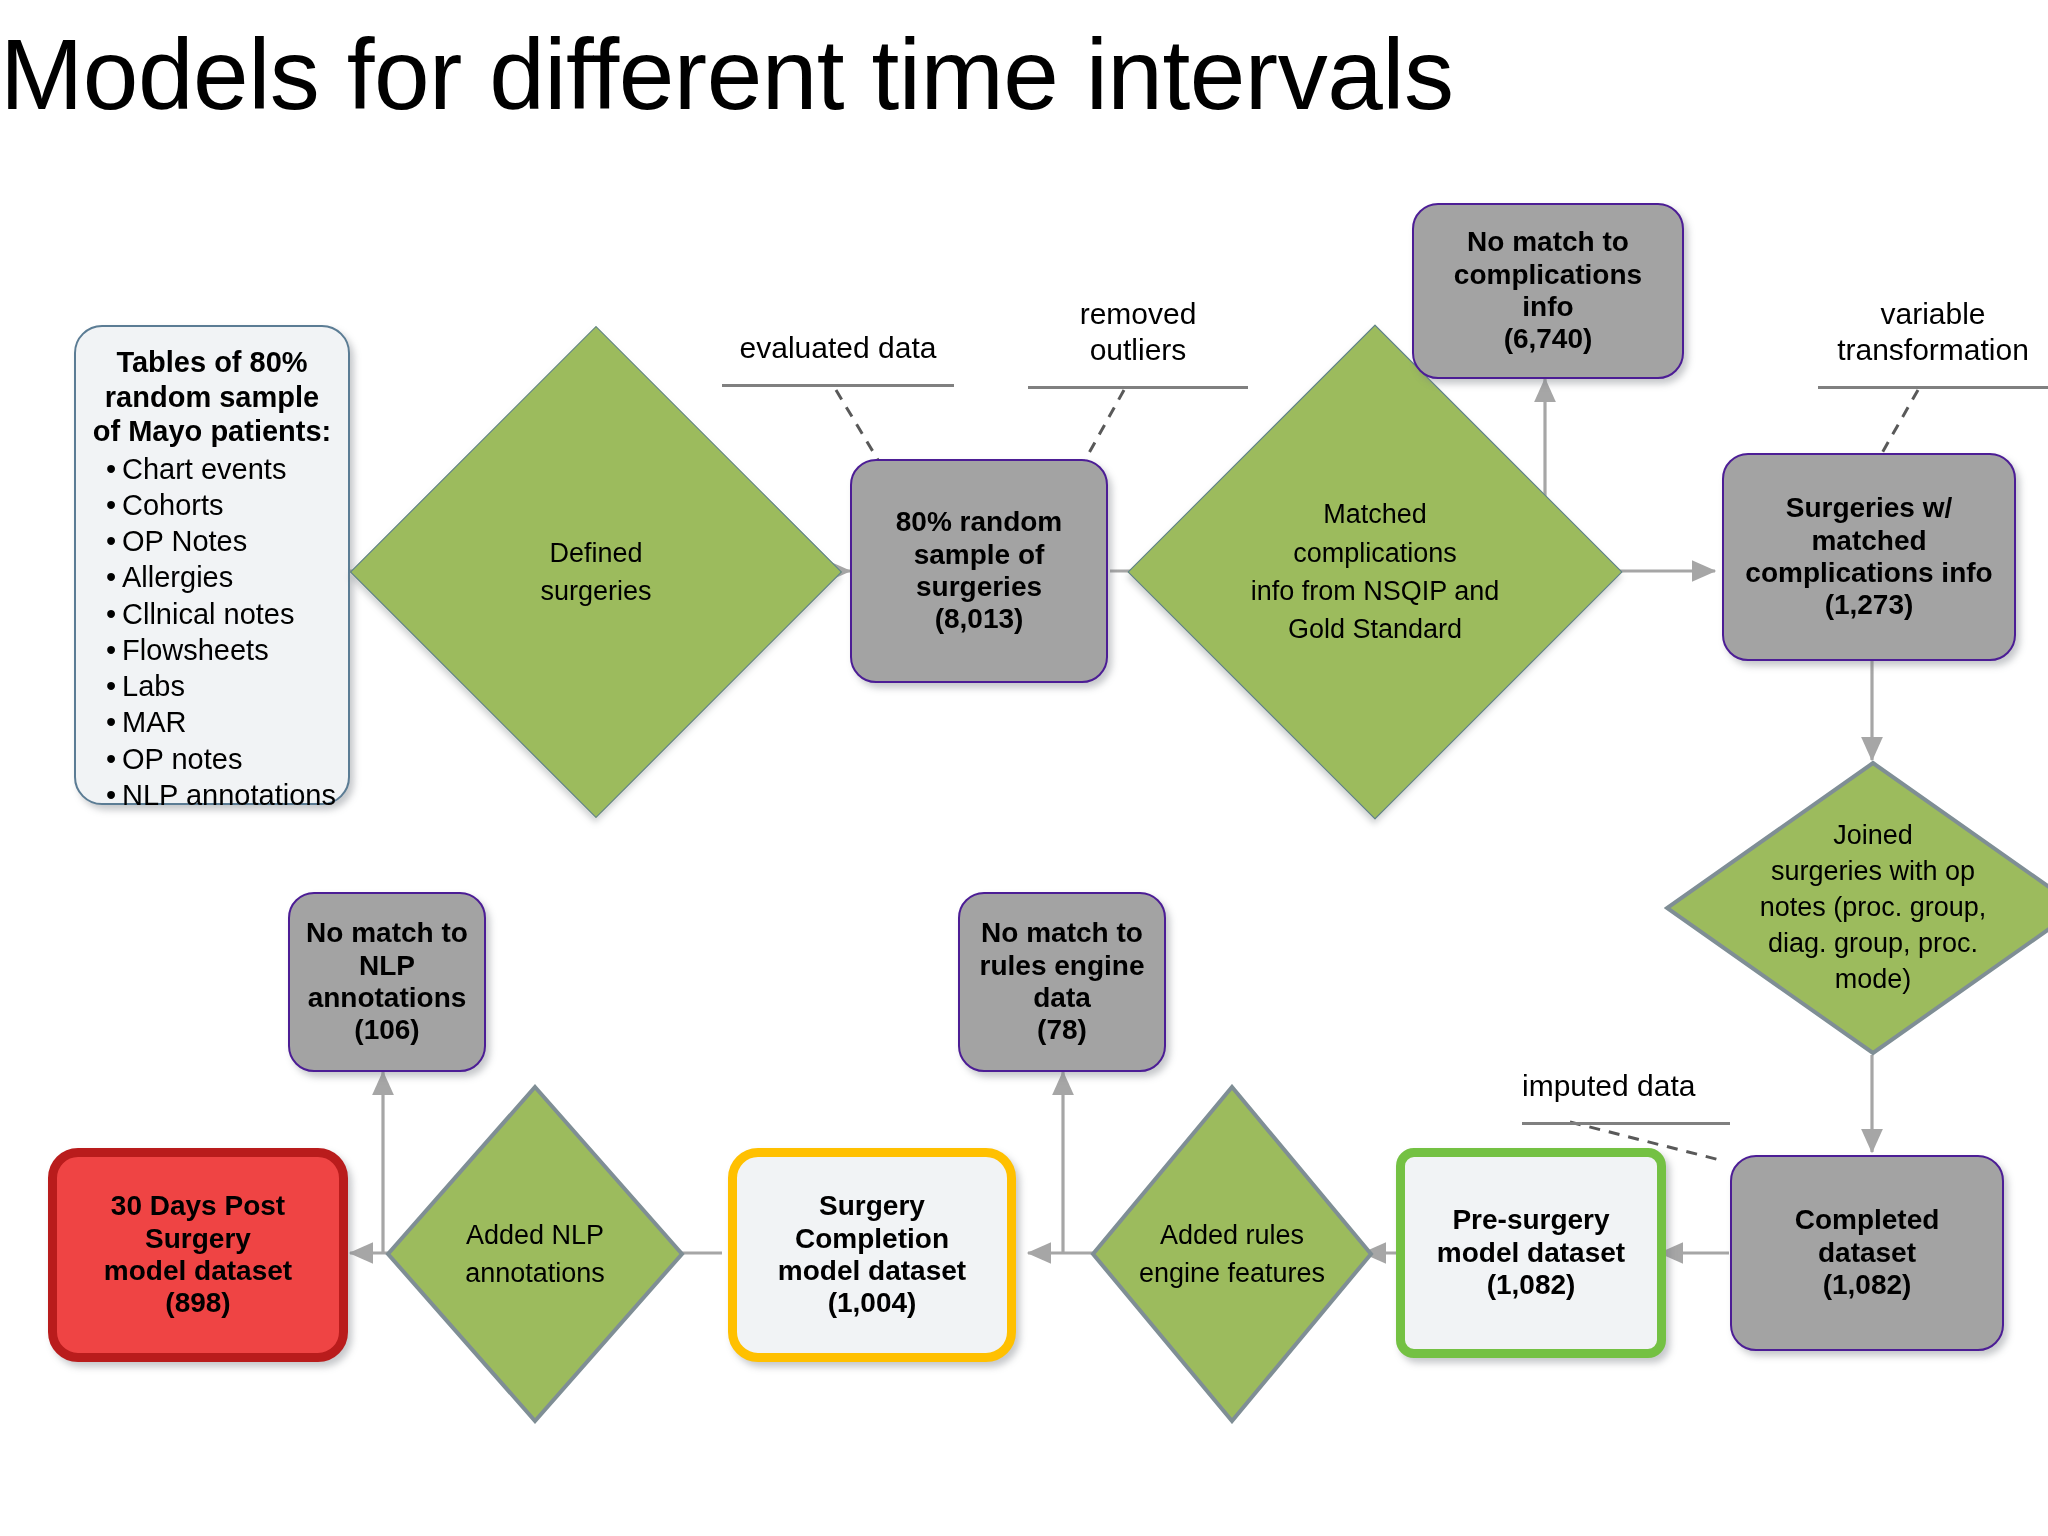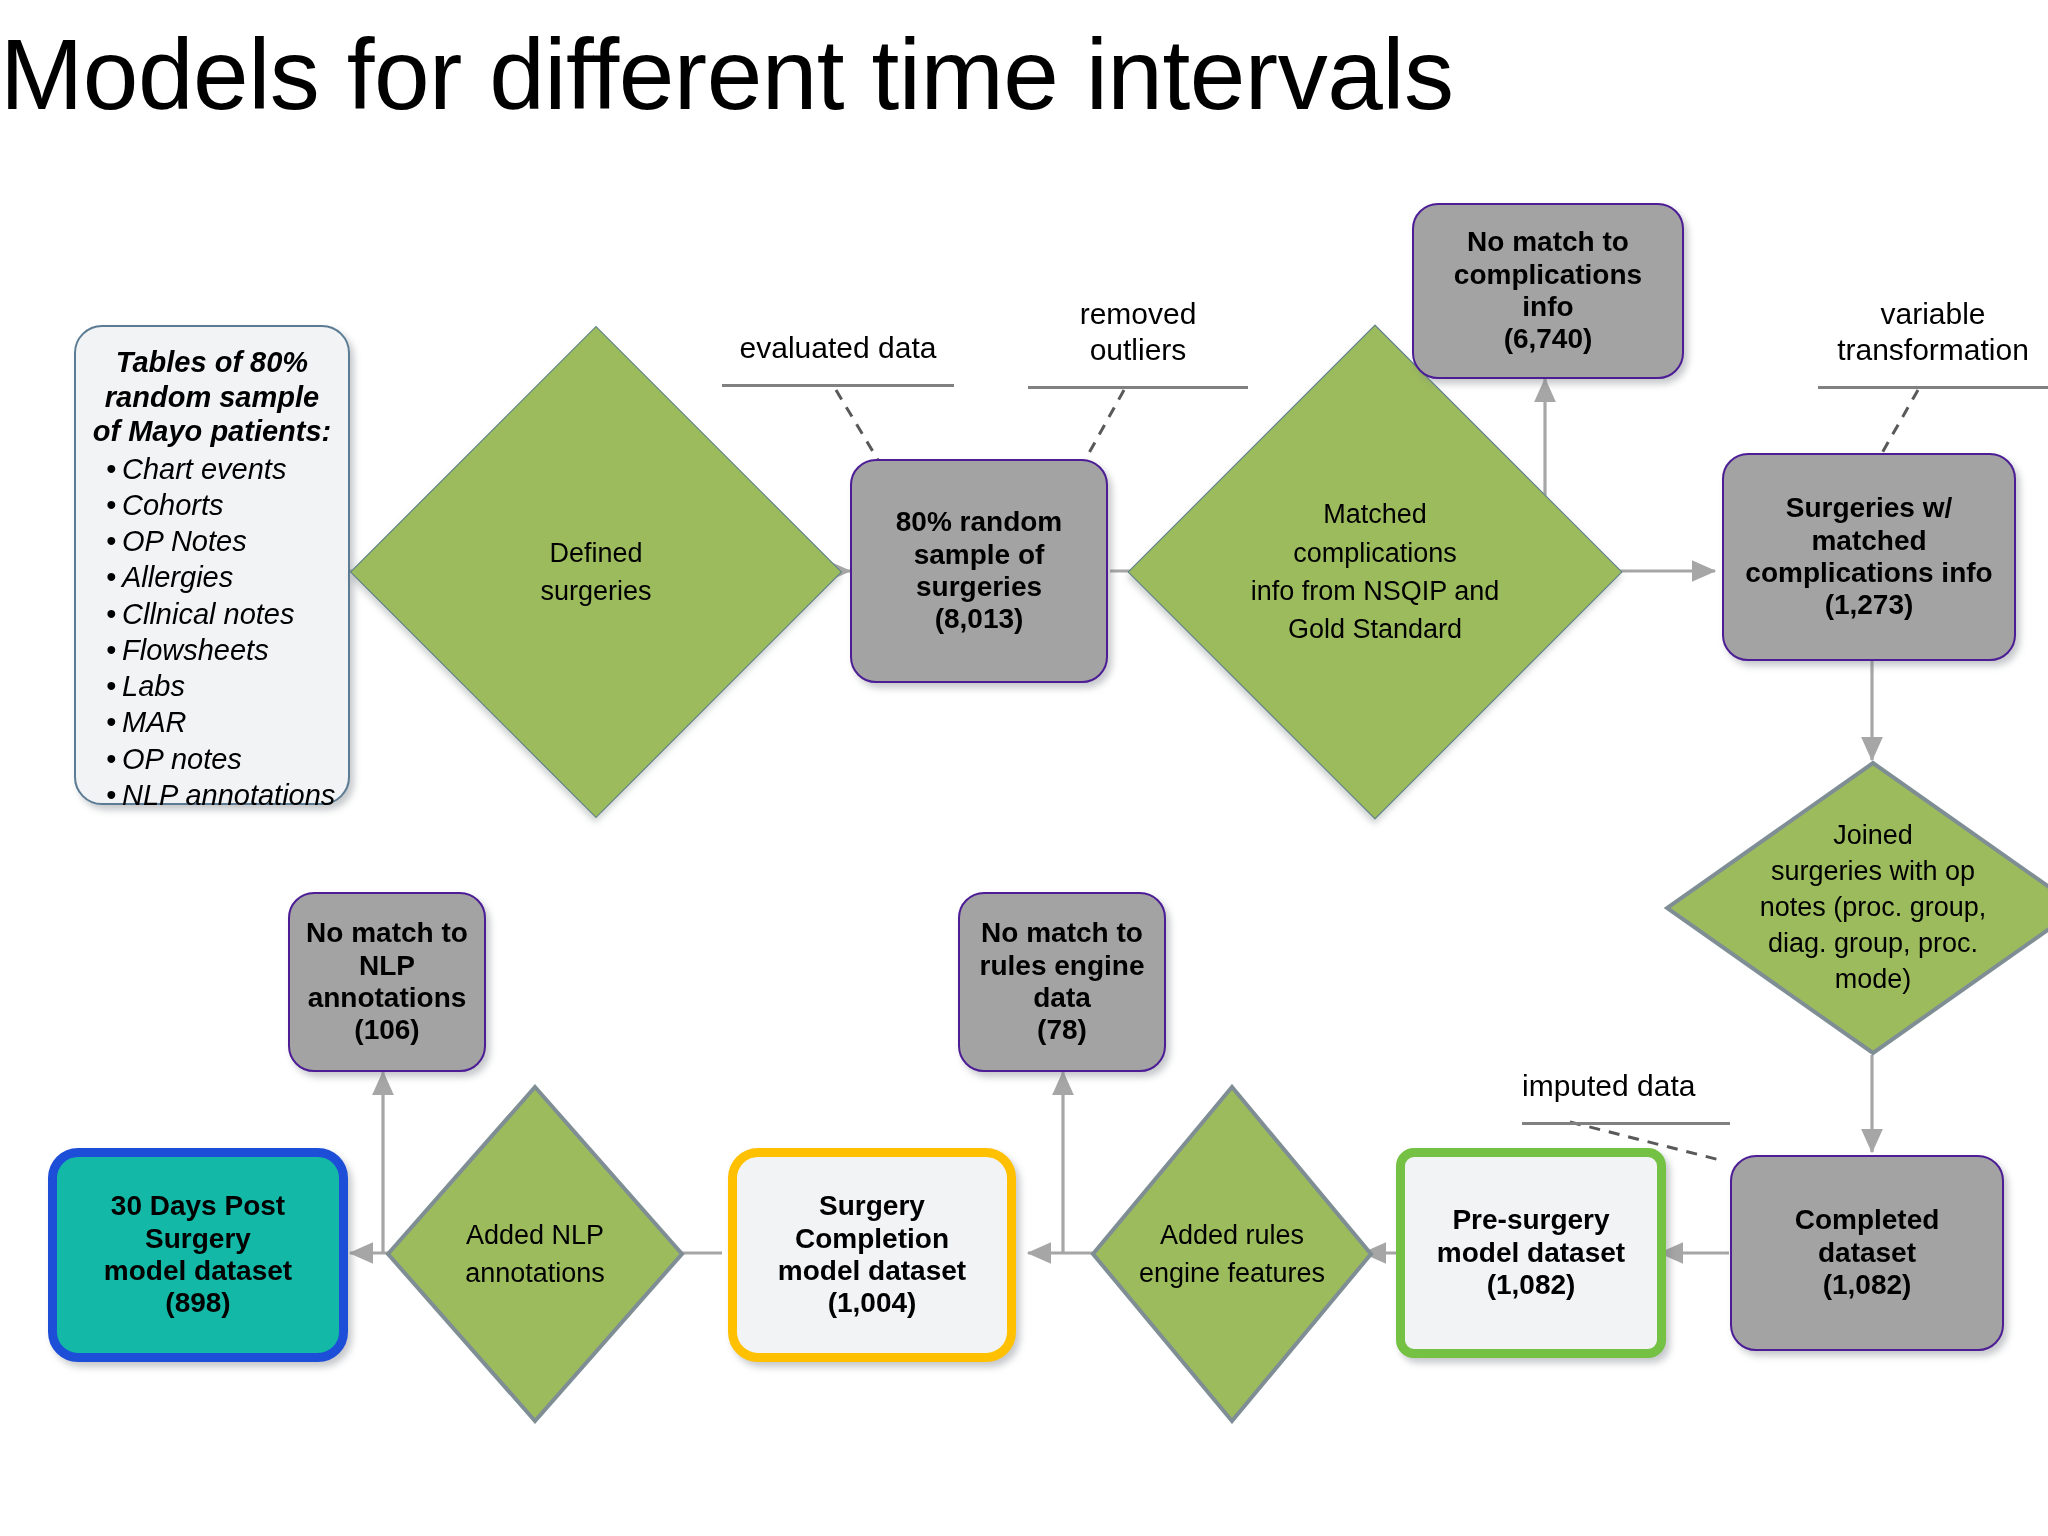--- a/index.html
+++ b/index.html
@@ -63,22 +63,22 @@
     border-radius: 26px;
     box-shadow: 4px 5px 7px rgba(120,125,130,0.42);
     padding: 6px 8px;
     font-weight: bold;
     font-size: 28px;
     line-height: 1.16;
     color: #000;
   }
 
   .rbox.thick-red {
-    border: 9px solid #1d4ed8;
-    background: #14b8a6;
+    border: 9px solid #b91c1c;
+    background: #ef4444;
     border-radius: 30px;
   }
   .rbox.thick-orange {
     border: 9px solid #FFC000;
     background: #F1F3F5;
     border-radius: 30px;
   }
   .rbox.thick-green {
     border: 9px solid #74C143;
     background: #F1F3F5;
@@ -119,21 +119,20 @@
     position: absolute;
     box-sizing: border-box;
     background: #F1F3F5;
     border: 2px solid #5B7C94;
     border-radius: 28px;
     box-shadow: 4px 5px 7px rgba(120,125,130,0.42);
     padding: 18px 14px 14px 14px;
     display: flex;
     flex-direction: column;
     align-items: center;
-    font-style: italic;
   }
   .listbox .lb-head {
     font-weight: bold;
     font-size: 29px;
     line-height: 1.19;
     text-align: center;
     color: #000;
   }
   .listbox .lb-items {
     margin-top: 2px;

